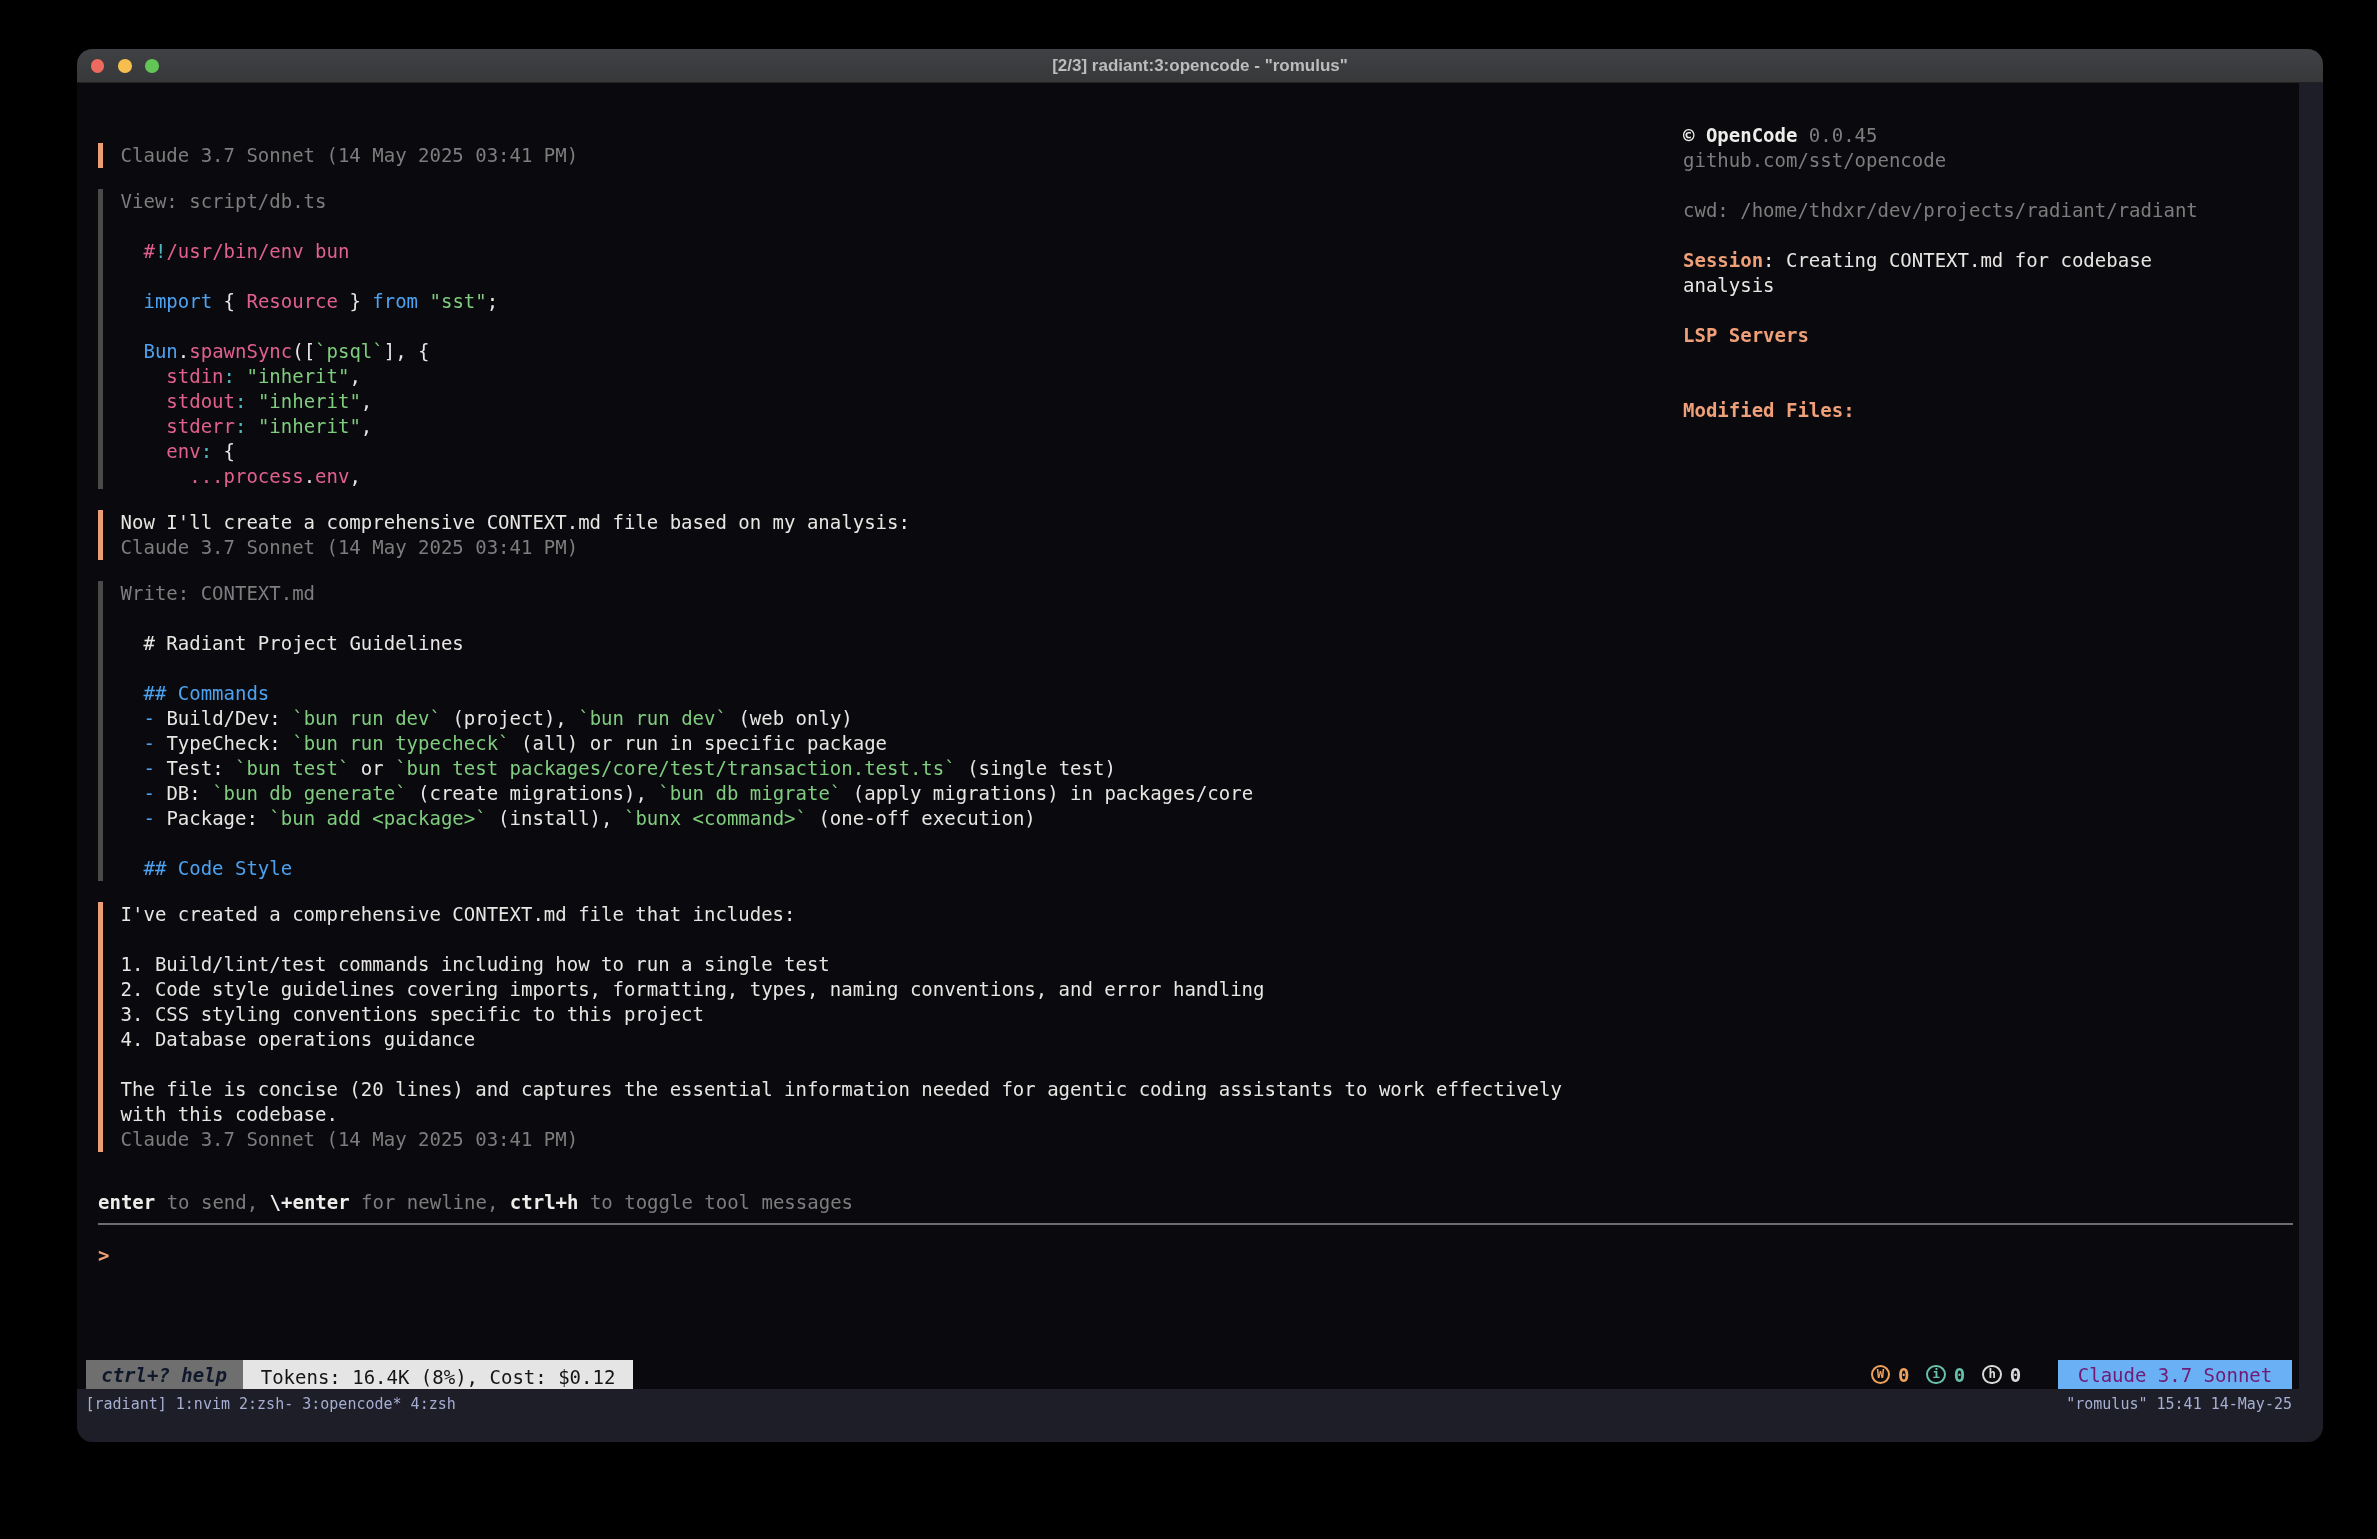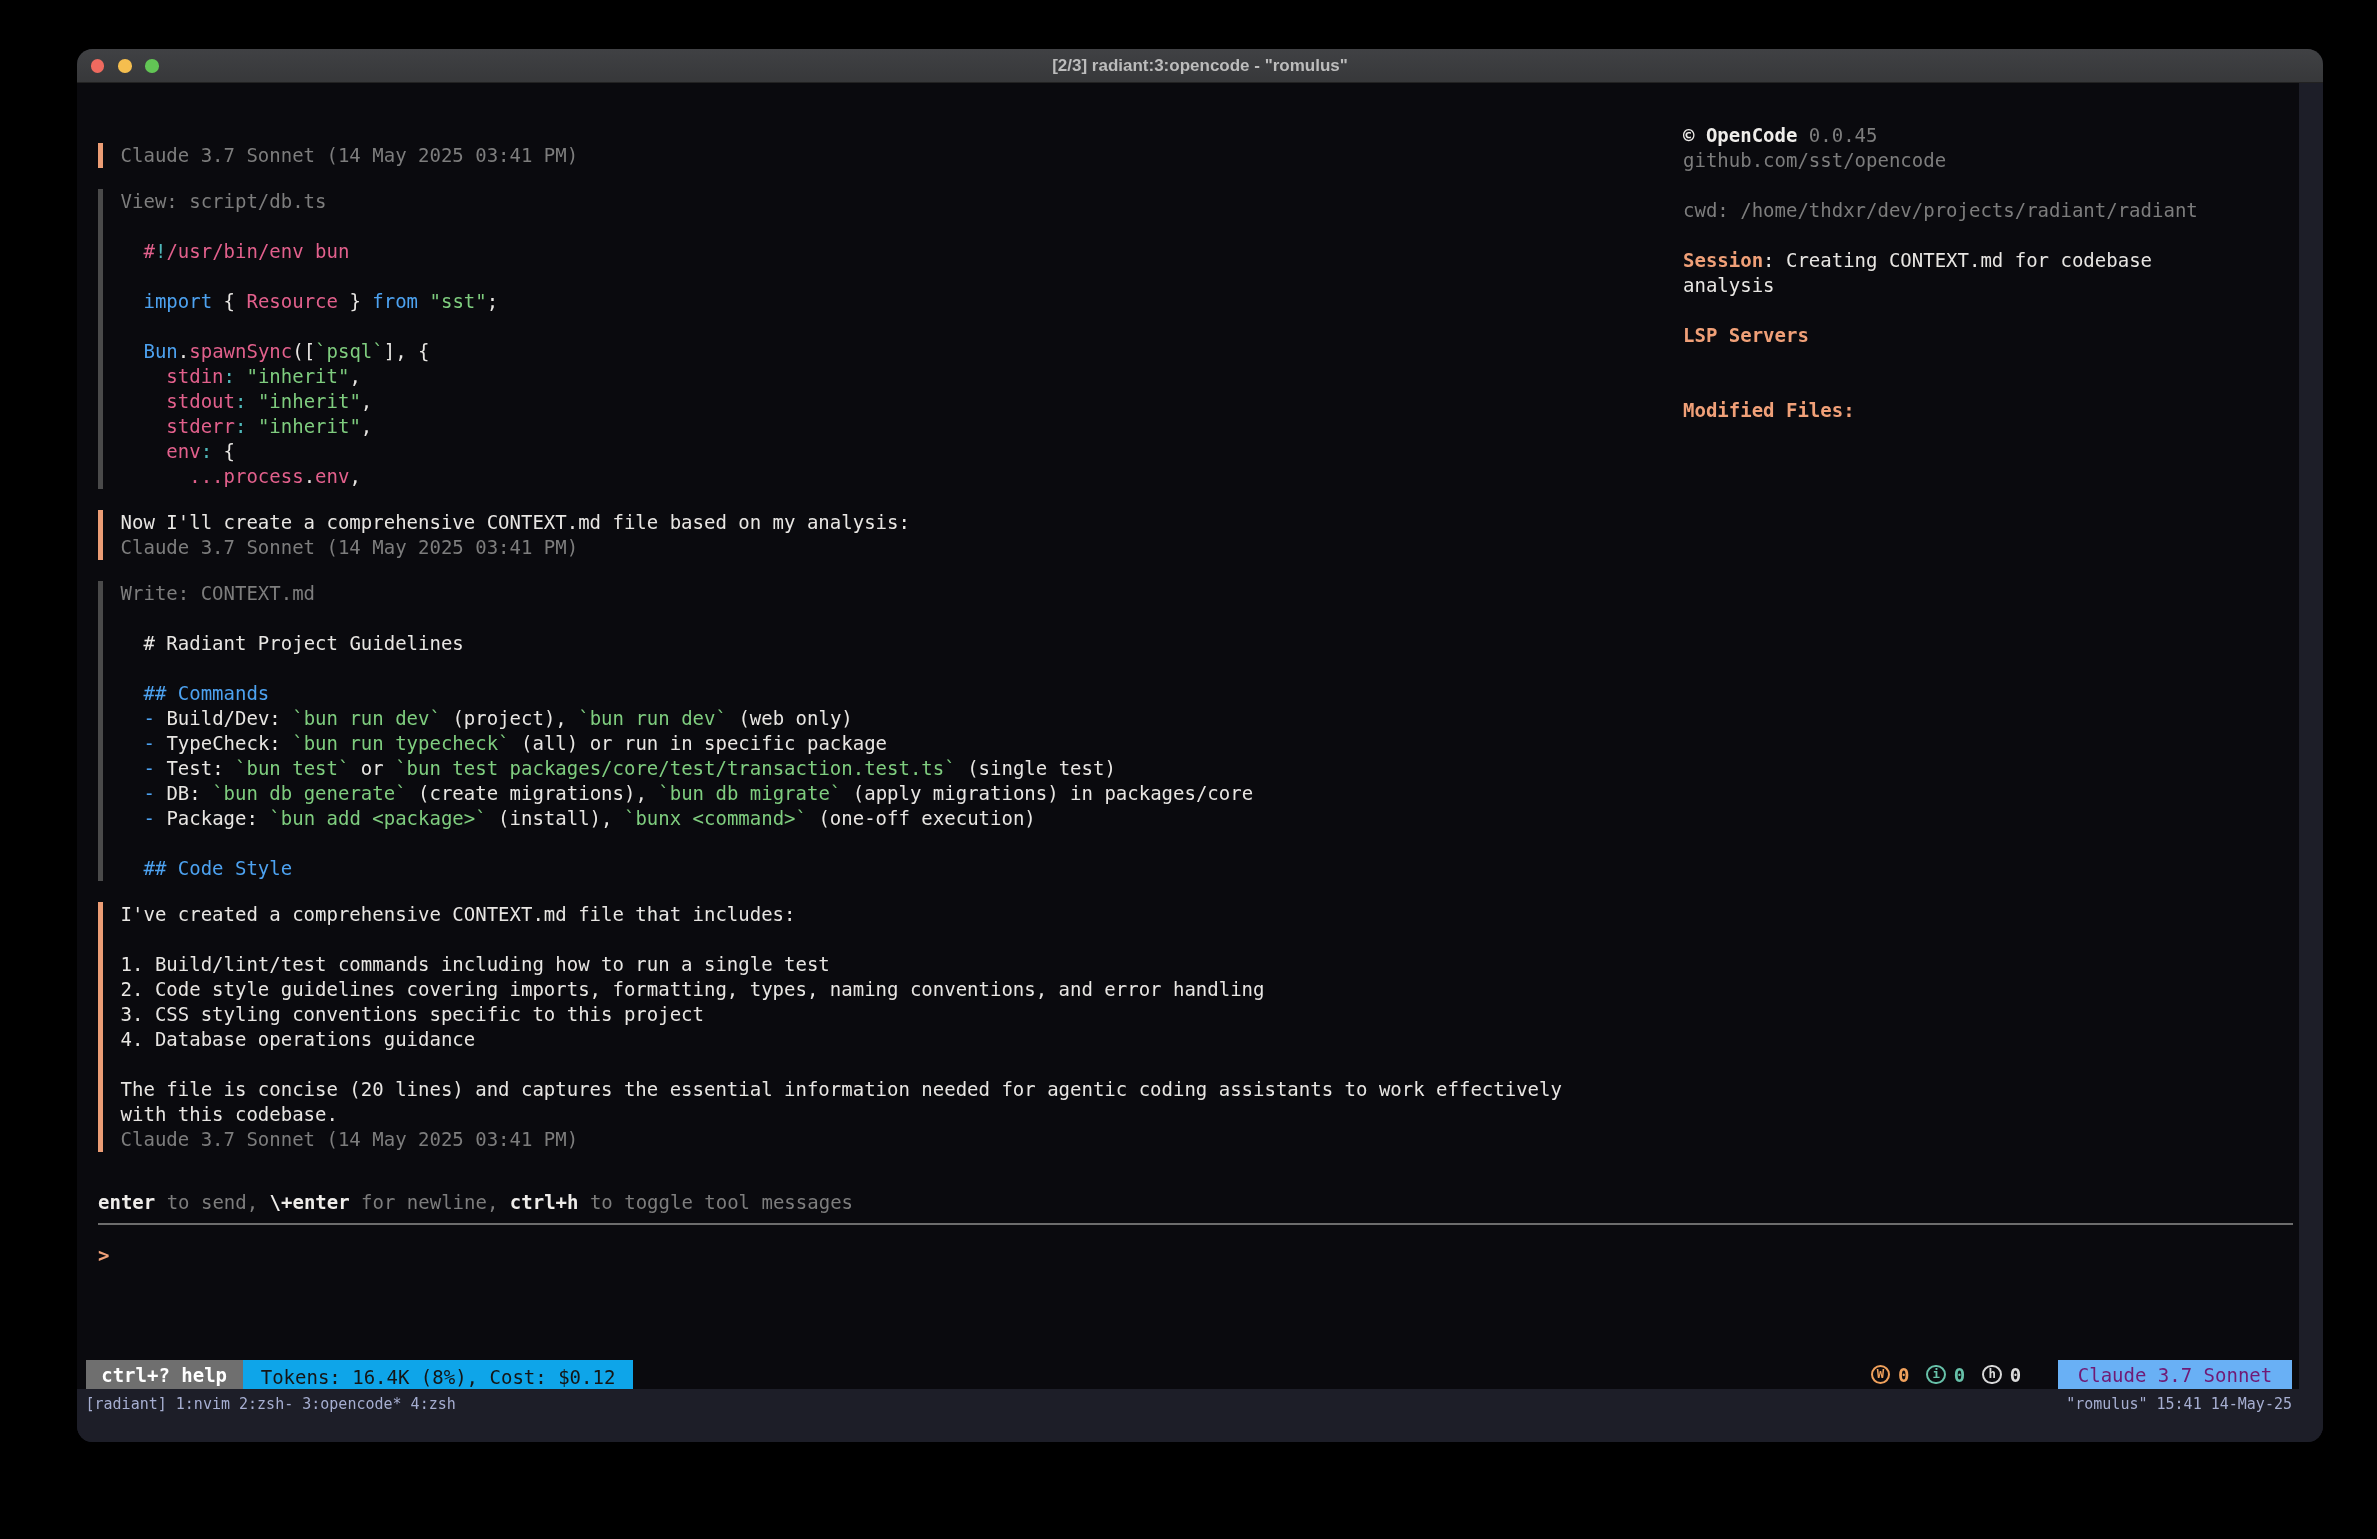--- a/index.html
+++ b/index.html
@@ -47,22 +47,22 @@
   .prompt-row { position:absolute; left:21px; top:1160px; height:78px; width:2195px; cursor:text; }
   .prompt-caret { font-size:19px; line-height:25.4px; color:#f0a078; font-weight:bold; }
 
   
   .status-row { position:absolute; left:0; bottom:0; width:2222px; height:29px;
                 display:flex; justify-content:space-between; align-items:stretch;
                 padding-left:8.5px; padding-right:7.2px; background:#0a0a0e; }
   .status-left { display:flex; align-items:stretch; }
   .status-right { display:flex; align-items:center; }
   .badge { display:inline-flex; align-items:center; font-size:19px; height:29px; }
-  .badge-help { background:#6f6f6f; color:#ffffff; font-weight:bold; padding:0 15.7px; }
-  .badge-tokens { background:#0ea5e9; color:#151515; padding:17px 18px; }
+  .badge-help { background:#6f6f6f; color:#0f172a; font-weight:bold; padding:0 15.7px;font-style:italic; }
+  .badge-tokens { background:#e5e5e5; color:#151515; padding:17px 18px; }
   .badge-model { background:#69b0f5; color:#701a75; padding:0 19.6px; font-weight:500; margin-left:37px; }
   .diag { display:inline-flex; align-items:center; gap:7.8px; margin-left:17px; }
   .diag-circle { width:19.6px; height:19.6px; border:2px solid currentColor; border-radius:50%;
                  display:inline-flex; align-items:center; justify-content:center;
                  font-size:12.4px; font-weight:bold; line-height:1; }
   .diag-count { font-size:19px; font-weight:bold; }
 
   
   .tmux-bar { position:absolute; left:0; bottom:0; width:100%; height:53px; background:#1d1e28;
               display:flex; justify-content:space-between; align-items:flex-start;

